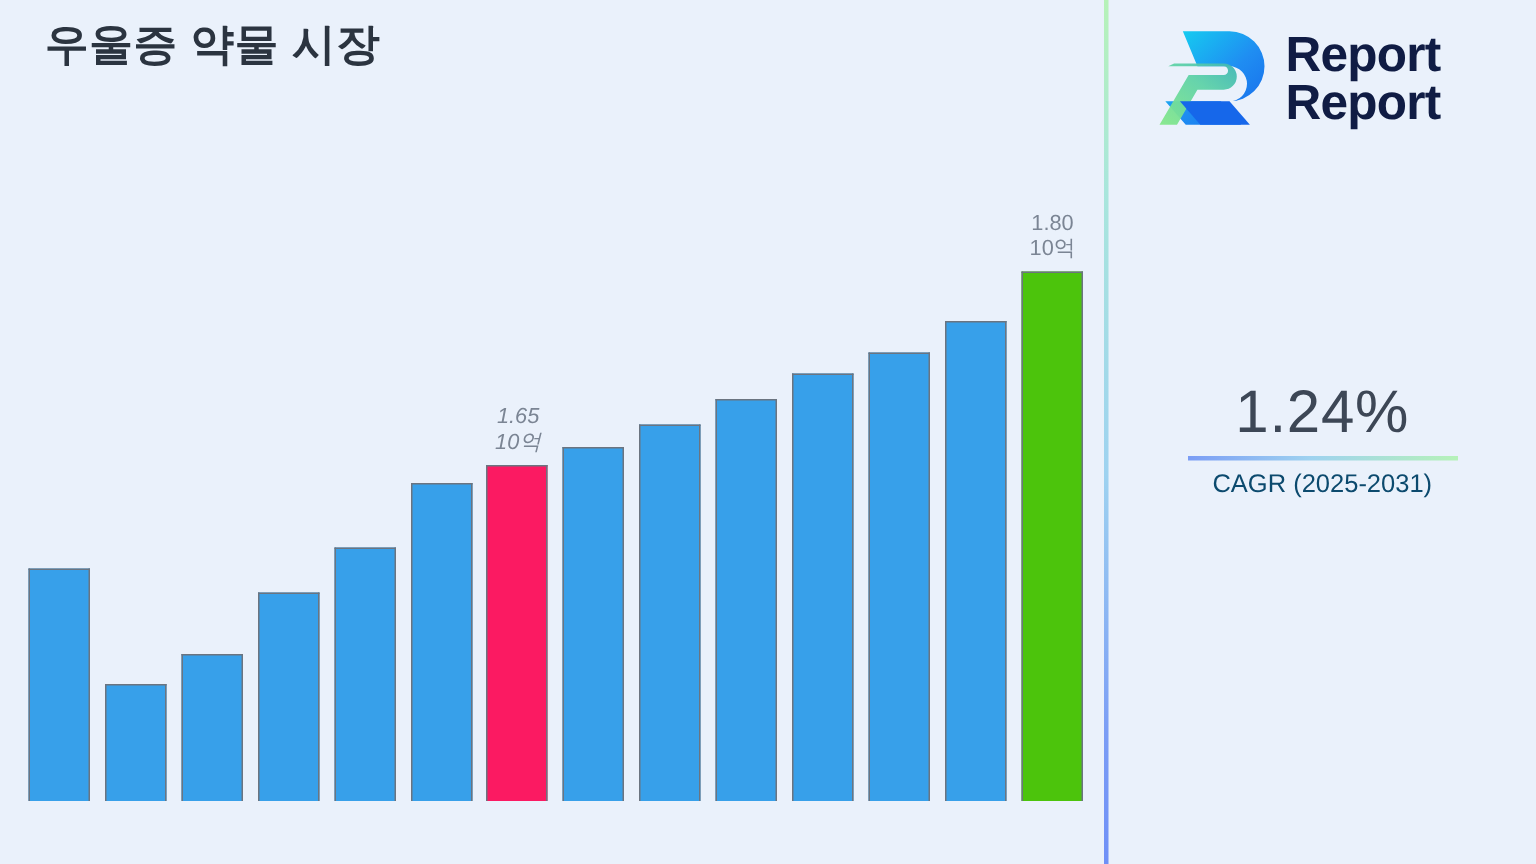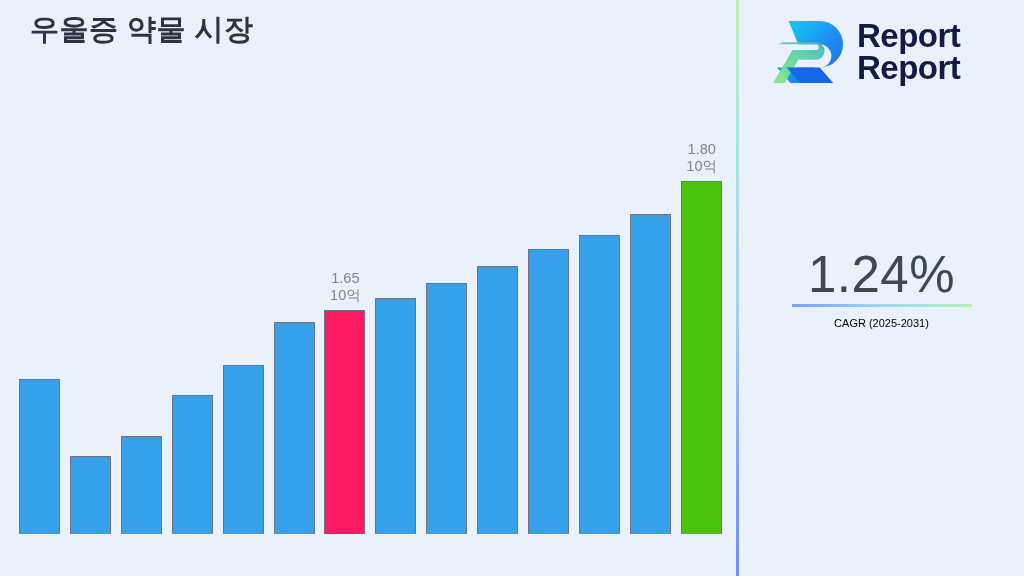--- a/index.html
+++ b/index.html
@@ -116,34 +116,34 @@
 
   
   #cagr-block {
     position: absolute;
     left: 0;
     top: 252px;
     width: 285px;
     text-align: center;
   }
   #cagr-value {
-    font-size: 51px;
+    font-size: 40px;
     color: #3d4756;
     letter-spacing: 0.5px;
     line-height: 46px;
   }
   #cagr-rule {
     width: 180px;
     height: 3px;
     margin: 6px auto 5px auto;
     background: linear-gradient(to right, #7b9df5 0%, #9ed2f0 45%, #b6f2b8 100%);
   }
   #cagr-caption {
-    font-size: 11px;
-    color: #000000;
+    font-size: 17px;
+    color: #0c4a6e;
     line-height: 22px;
   }
 </style>
 </head>
 <body>
 
 <div id="chart-panel">
 
   <div id="page-title">우울증 약물 시장</div>
 
@@ -160,21 +160,21 @@
         </div>
         <div class="bar-slot" style="left: 171.7px; height: 533px;">
           <div class="bar blue" style="height: 139px;"></div>
         </div>
         <div class="bar-slot" style="left: 222.6px; height: 533px;">
           <div class="bar blue" style="height: 169px;"></div>
         </div>
         <div class="bar-slot" style="left: 273.5px; height: 533px;">
           <div class="bar blue" style="height: 212px;"></div>
         </div>
-        <div class="bar-slot" style="left: 324.4px; height: 528px;">
+        <div class="bar-slot" style="left: 324.4px; height: 528px; font-style: italic;">
           <div class="bar pink" style="height: 224px;"></div>
           <div class="bar-label" style="bottom: 230px;">1.65
 10억</div>
         </div>
         <div class="bar-slot" style="left: 375.3px; height: 533px;">
           <div class="bar blue" style="height: 236px;"></div>
         </div>
         <div class="bar-slot" style="left: 426.2px; height: 533px;">
           <div class="bar blue" style="height: 251px;"></div>
         </div>

